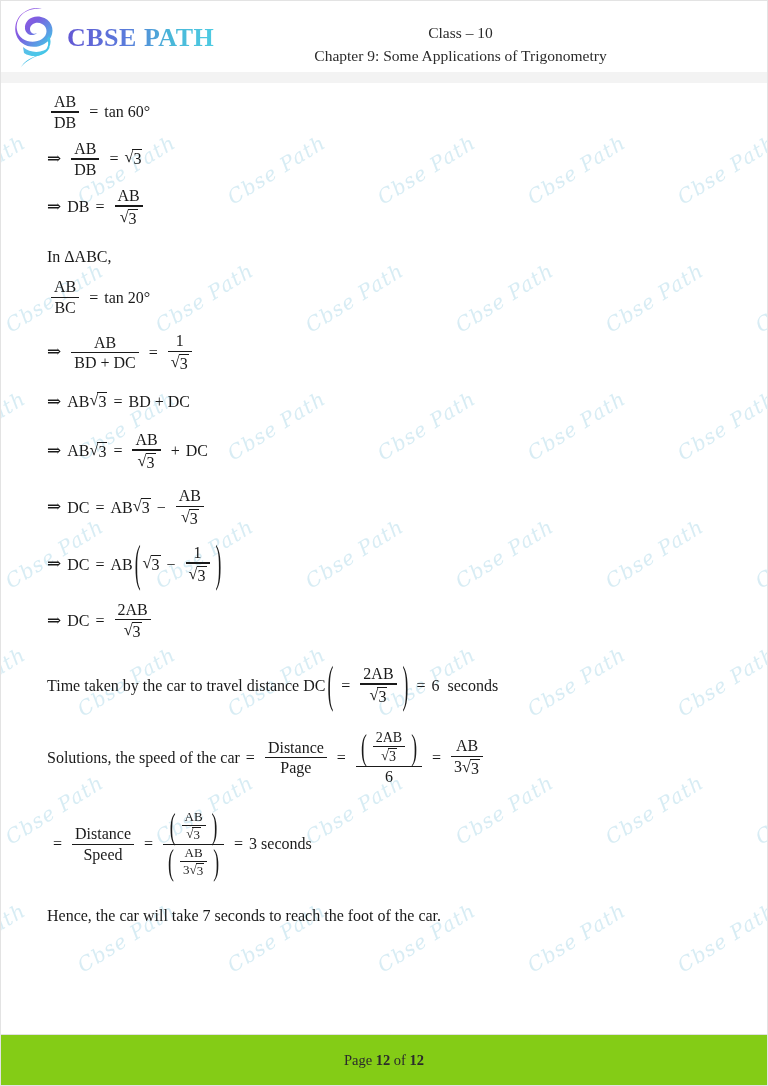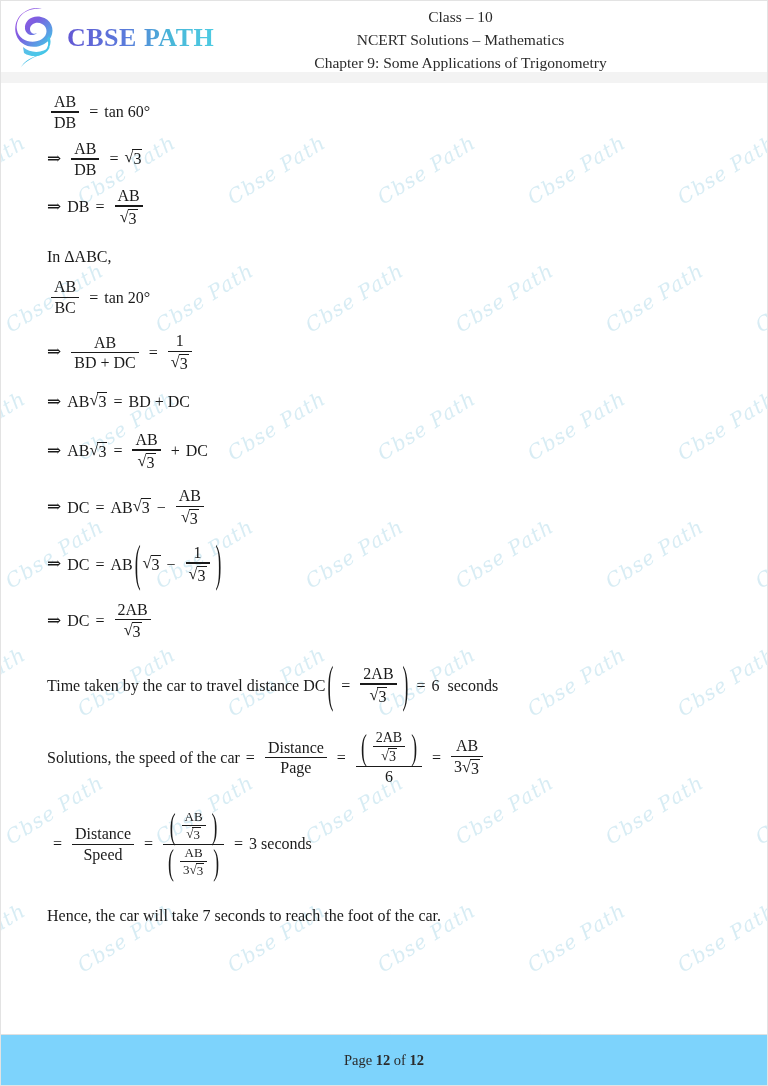--- a/index.html
+++ b/index.html
@@ -57,21 +57,21 @@
     font-weight:bold;font-size:26px;letter-spacing:.5px;
     background:linear-gradient(90deg,#6358d4 0%,#5a7bdb 40%,#49b6d8 70%,#4ecbe2 100%);
     -webkit-background-clip:text;background-clip:text;
     color:#5b6ed6;
     -webkit-text-fill-color:transparent;
     margin-left:2px;
     white-space:nowrap;
   }
   .head-titles{
     flex:1;text-align:center;
-    padding-top:4px;
+    padding-top:20px;
     margin-left:-90px;
   }
   .head-titles div{
     font-size:15.5px;line-height:23px;color:#2b2b2b;
   }
 
   
   .content{
     position:relative;z-index:3;
     padding:10px 42px 0 46px;
@@ -123,21 +123,21 @@
     transform:scaleY(2.0);
     display:inline-block;
     margin:0 2px;
     font-weight:300;
   }
   .pren.tall > .pl,.pren.tall > .pr{transform:scaleY(2.9);}
 
   
   .footer{
     position:absolute;left:0;right:0;bottom:0;
-    height:50px;background:#7dd3fc;
+    height:50px;background:#84cc16;
     border-top:1px solid #e0e0e0;
     z-index:3;
     display:flex;align-items:center;justify-content:center;
   }
   .footer .pg{font-size:14.5px;color:#2b2b2b;}
   .footer .pg b{font-weight:bold;}
 </style>
 </head>
 <body>
 
@@ -220,21 +220,20 @@
                    C37 44 22 47 13 40 C3 32 4 15 17 8 C22 5 28 4 33 6 Z" fill="url(#lg1)"></path>
           <path d="M40 33 C44 40 40 49 31 52 C22 55 14 60 11 66 C15 57 24 54 32 51
                    C38 48 41 41 38 36 Z" fill="url(#lg2)"></path>
           <path d="M14 44 C22 51 34 50 41 44 C37 53 24 56 15 50 Z" fill="url(#lg2)" opacity=".95"></path>
         </svg>
       </span>
       <span class="brand-text">CBSE PATH</span>
     </div>
     <div class="head-titles">
       <div>Class – 10</div>
-      <div>NCERT Solutions – Mathematics</div>
       <div>Chapter 9: Some Applications of Trigonometry</div>
     </div>
   </div>
 
   <div class="content">
 
     <div class="line">
       <span class="frac">
         <span class="num">AB</span>
         <span class="bar"></span>

